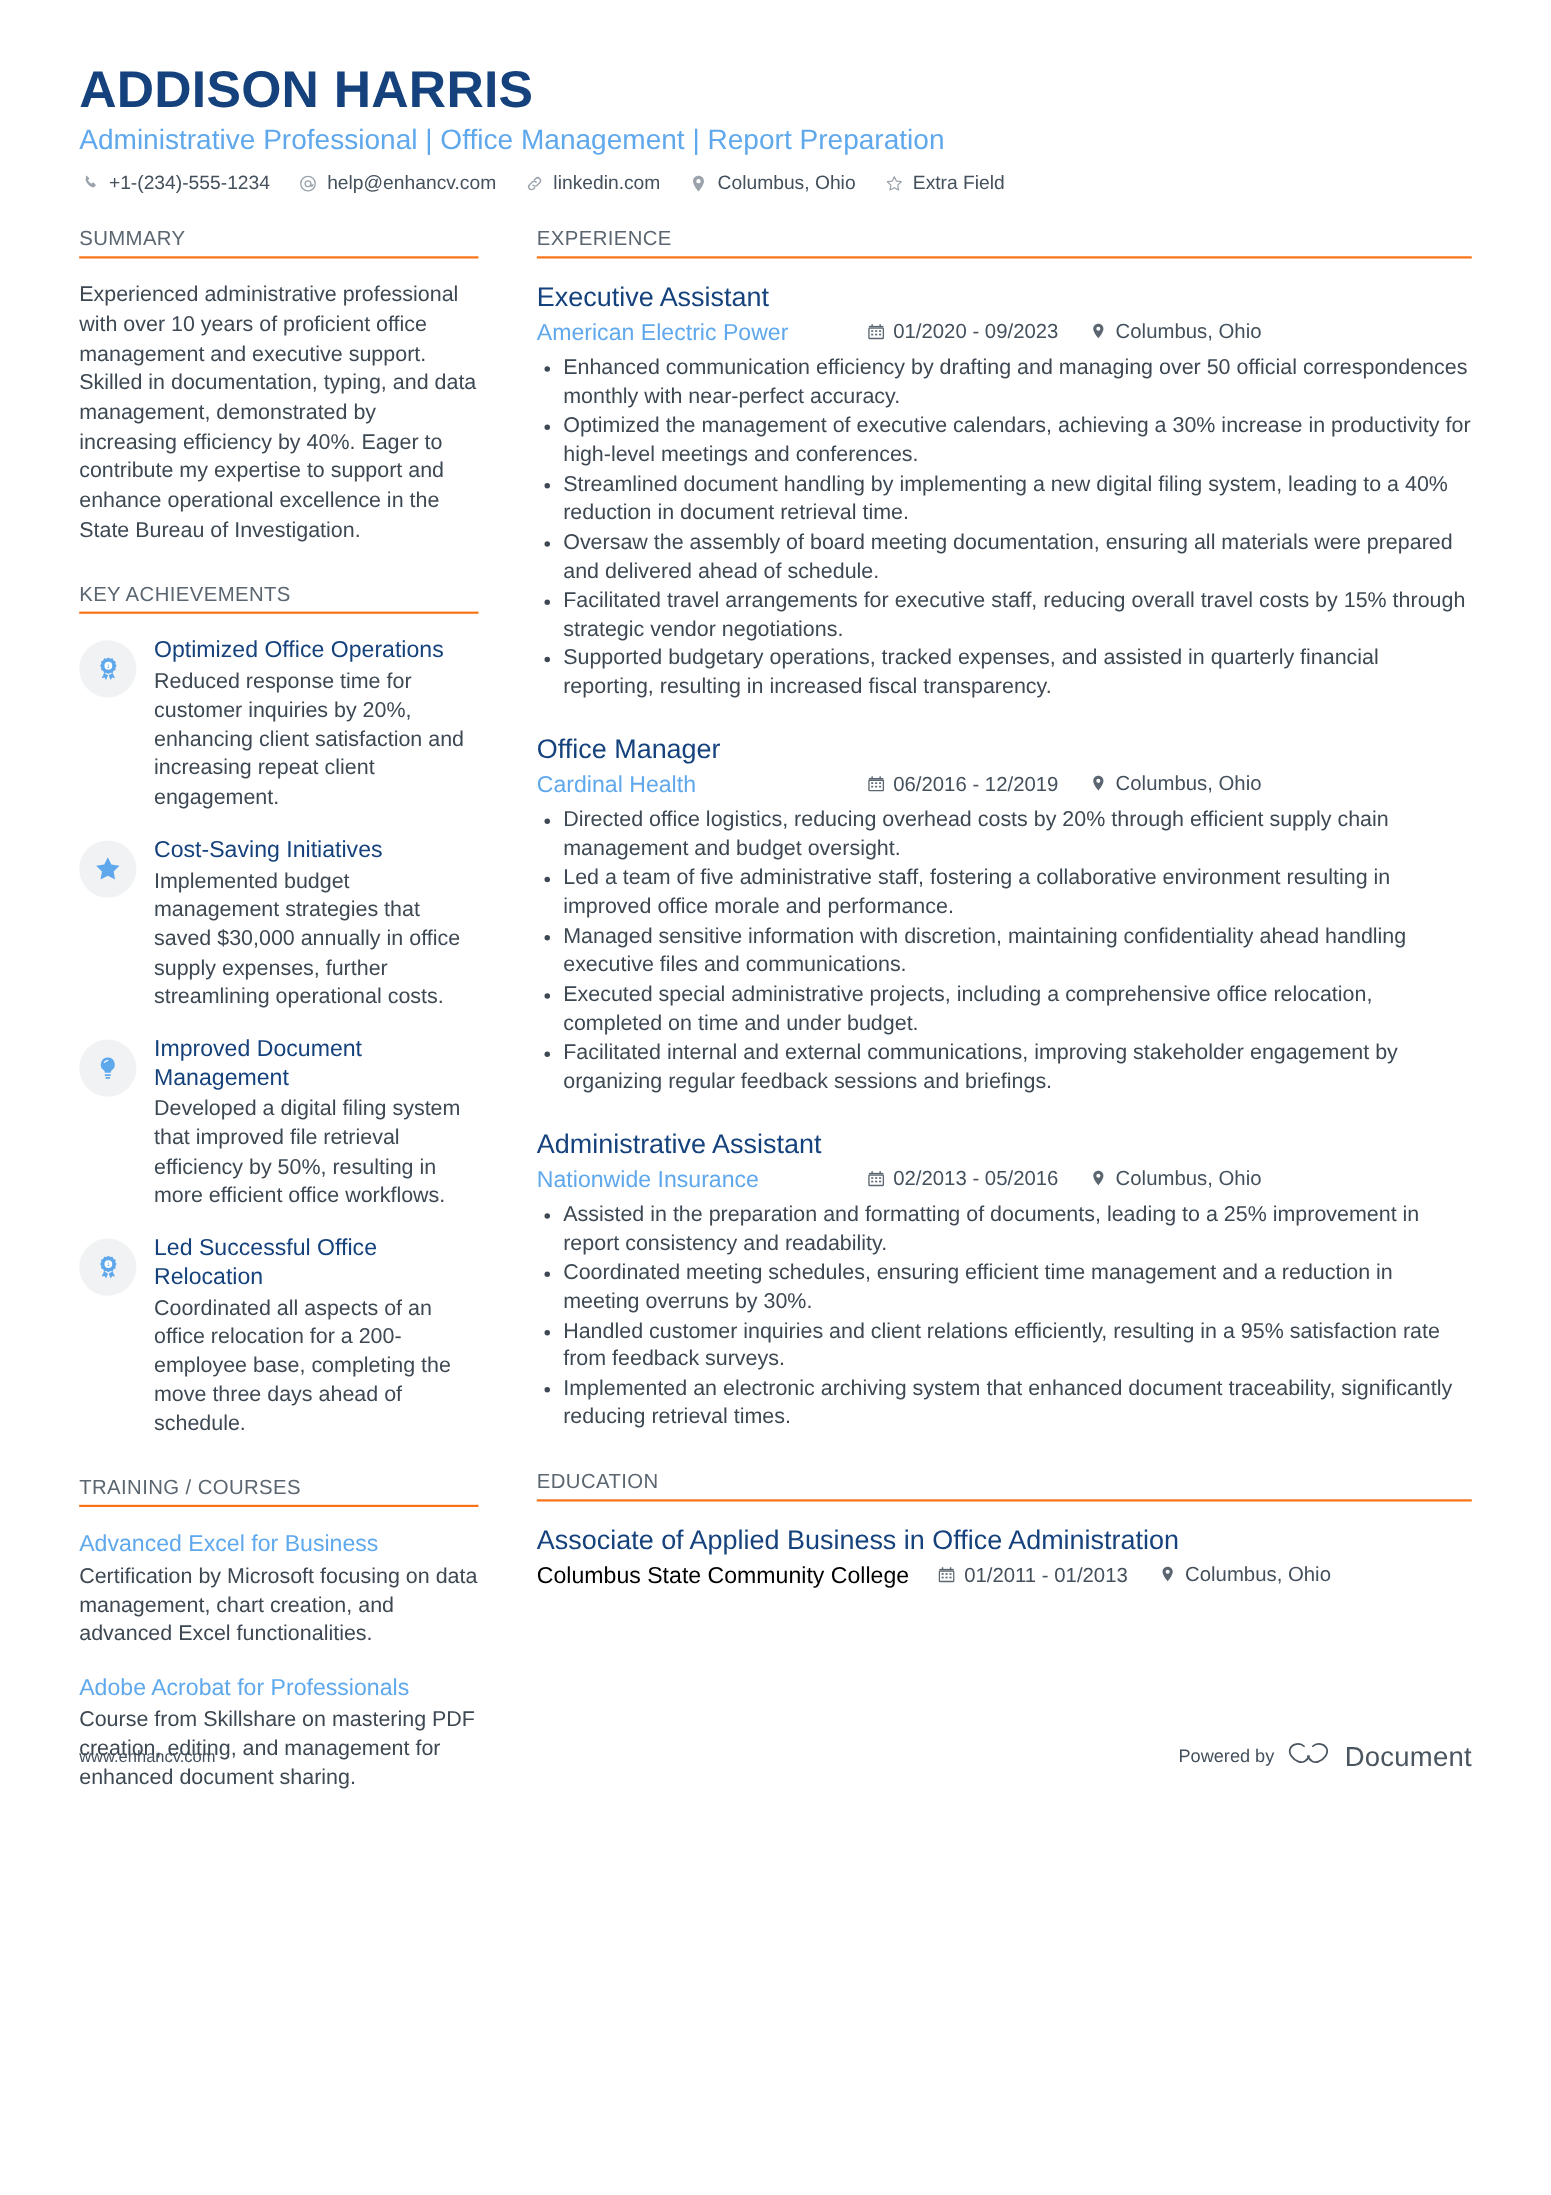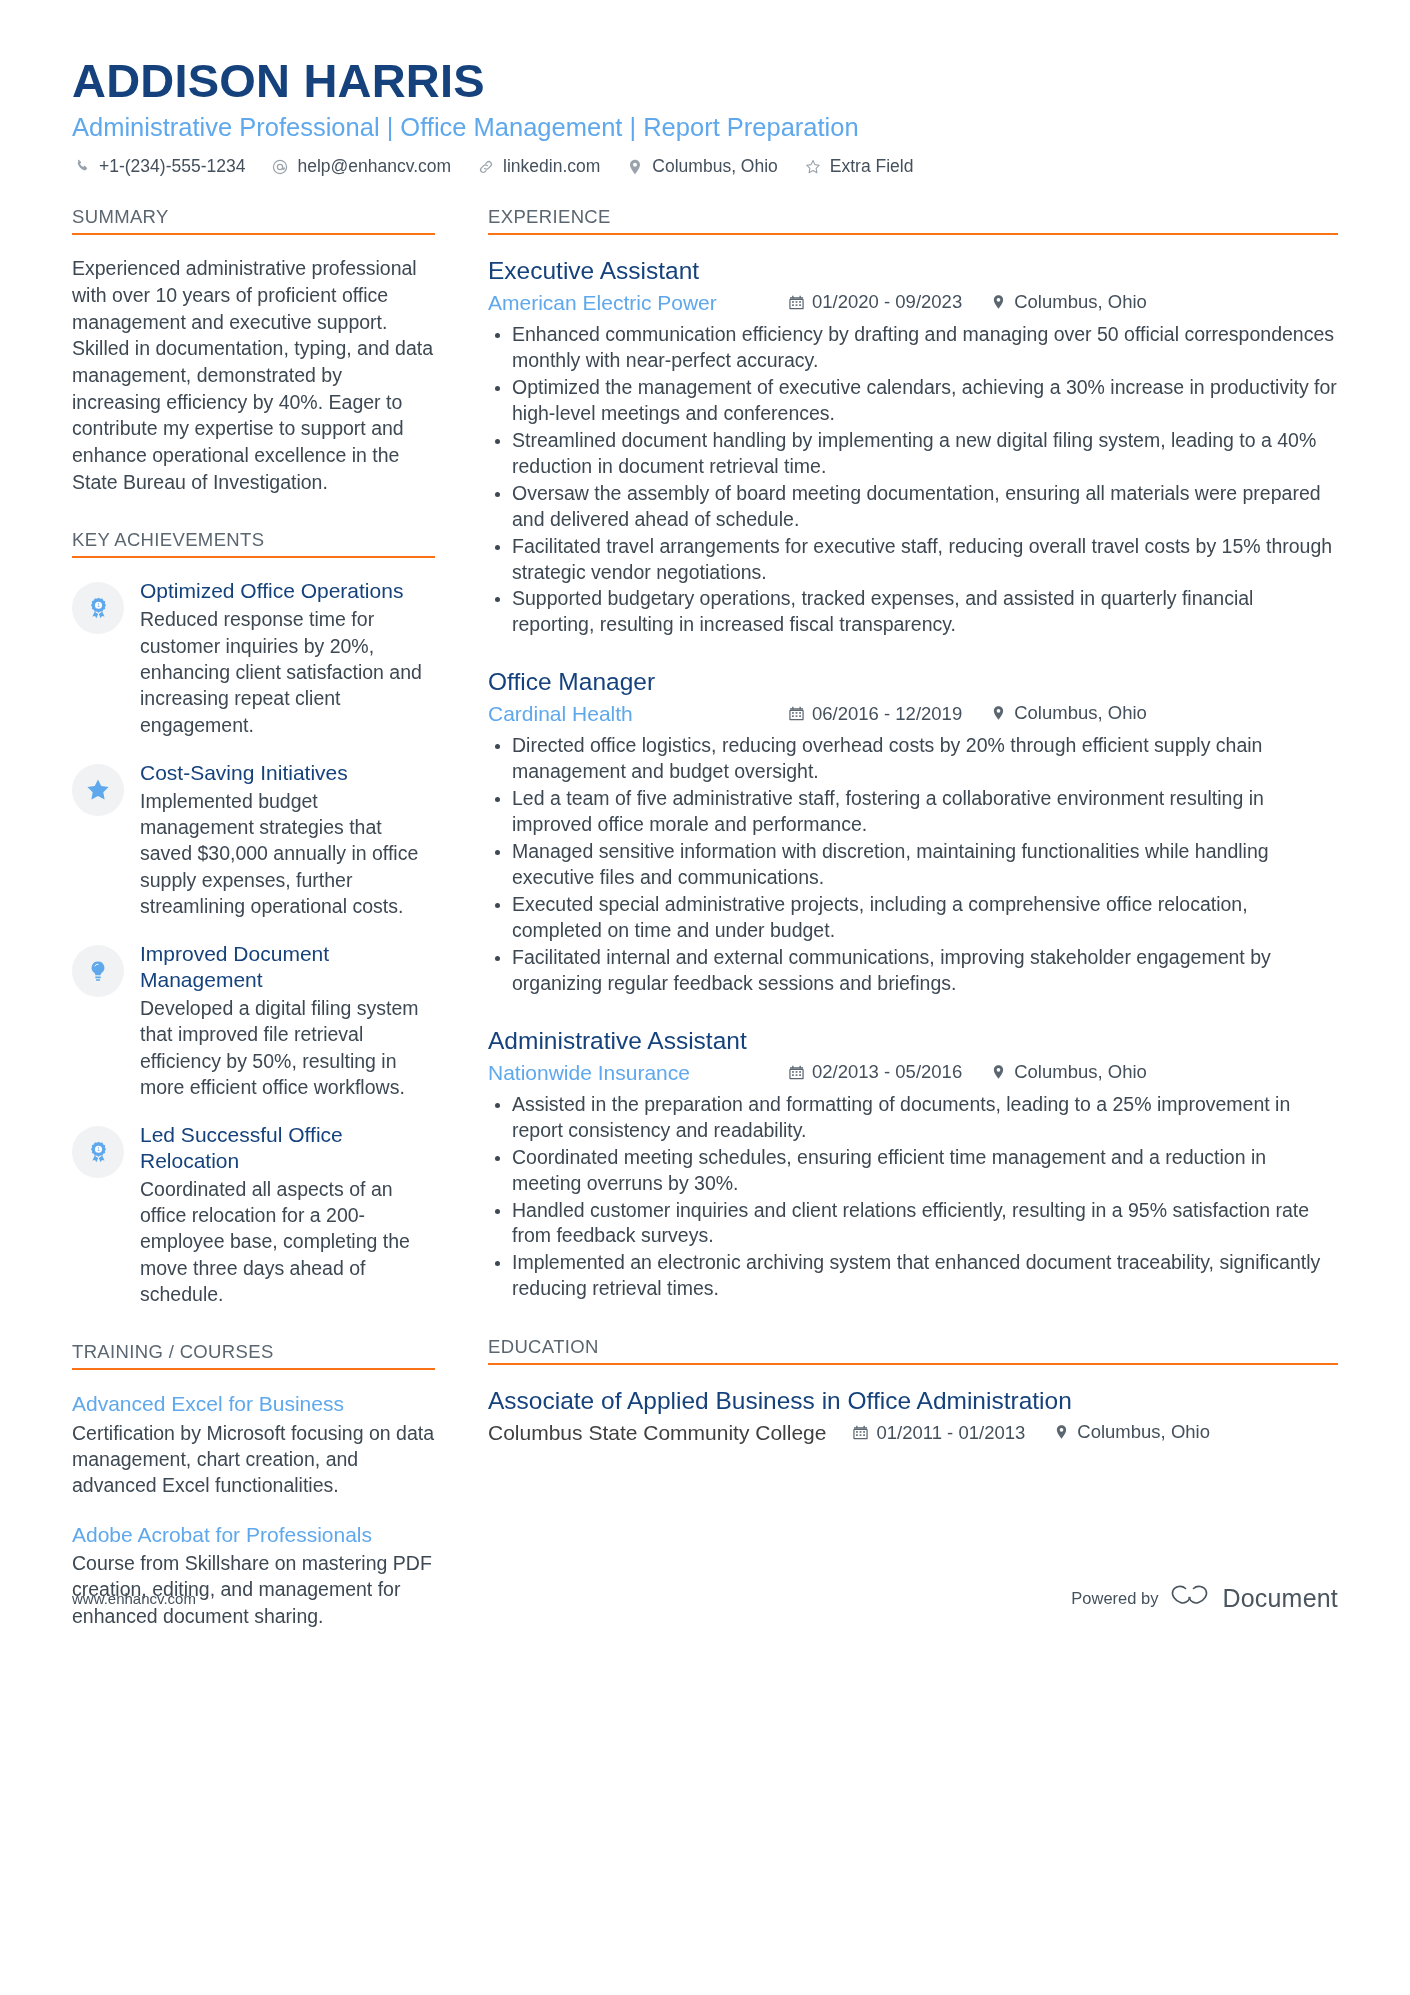--- a/index.html
+++ b/index.html
@@ -212,21 +212,21 @@
     color: #15427c;
     line-height: 1.3;
     margin-bottom: 2px;
   }
   .edu-meta {
     display: flex;
     align-items: baseline;
   }
   .edu-school {
     font-size: 21px;
-    color: #404040;
+    color: #000000;
     margin-right: 26px;
     line-height: 1.3;
   }
 
   
   .footer {
     position: absolute;
     left: 72px;
     right: 72px;
     bottom: 48px;
@@ -472,21 +472,21 @@
                 <svg width="13" height="16" viewBox="0 0 14 16" fill="currentColor">
                     <path d="M7 .8C4.2.8 2 3 2 5.8c0 3.6 5 9.4 5 9.4s5-5.8 5-9.4C12 3 9.8.8 7 .8zm0 6.9a2 2 0 1 1 0-4 2 2 0 0 1 0 4z"></path>
                   </svg>
               </span>
               <span>Columbus, Ohio</span>
             </span>
           </div>
           <ul class="bullets">
             <li>Directed office logistics, reducing overhead costs by 20% through efficient supply chain management and budget oversight.</li>
             <li>Led a team of five administrative staff, fostering a collaborative environment resulting in improved office morale and performance.</li>
-            <li>Managed sensitive information with discretion, maintaining functionalities while handling executive files and communications.</li>
+            <li>Managed sensitive information with discretion, maintaining confidentiality ahead handling executive files and communications.</li>
             <li>Executed special administrative projects, including a comprehensive office relocation, completed on time and under budget.</li>
             <li>Facilitated internal and external communications, improving stakeholder engagement by organizing regular feedback sessions and briefings.</li>
           </ul>
         </div>
 
         <div class="job">
           <div class="job-title">Administrative Assistant</div>
           <div class="job-meta">
             <span class="job-company">Nationwide Insurance</span>
             <span class="meta-chip">

